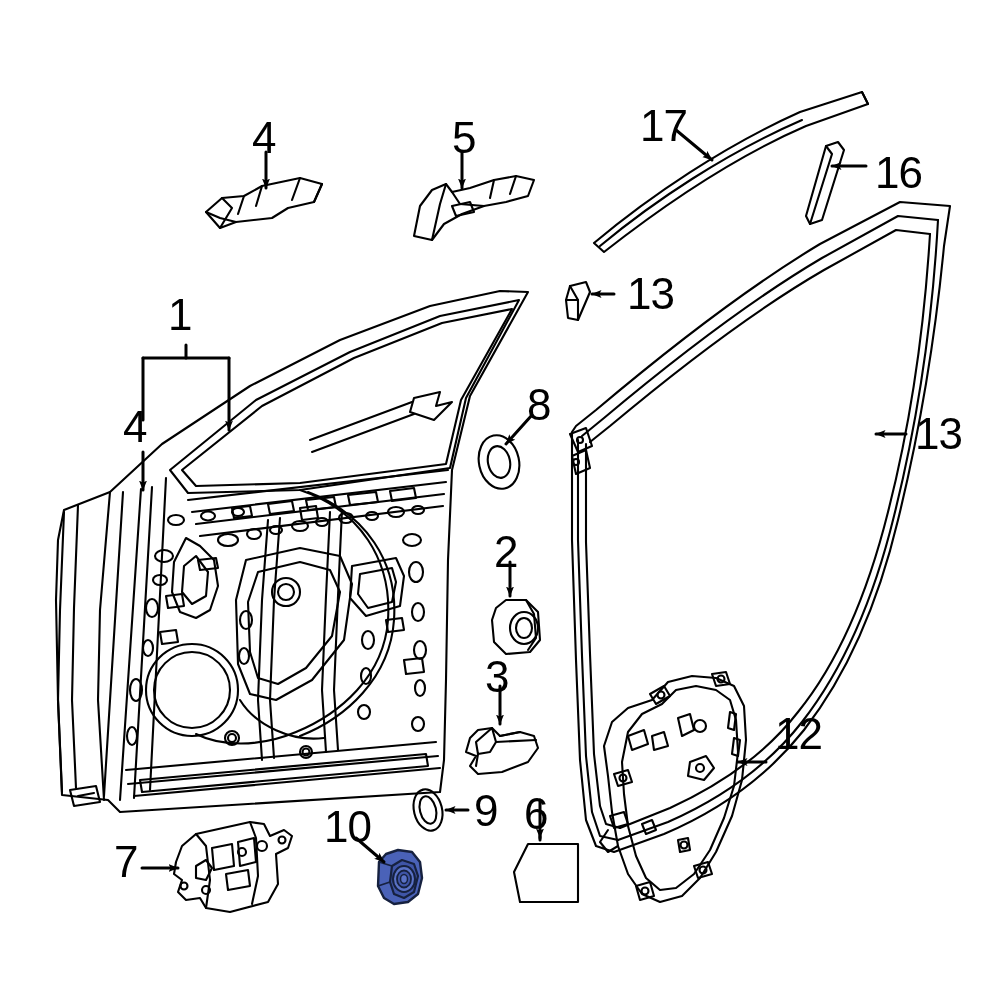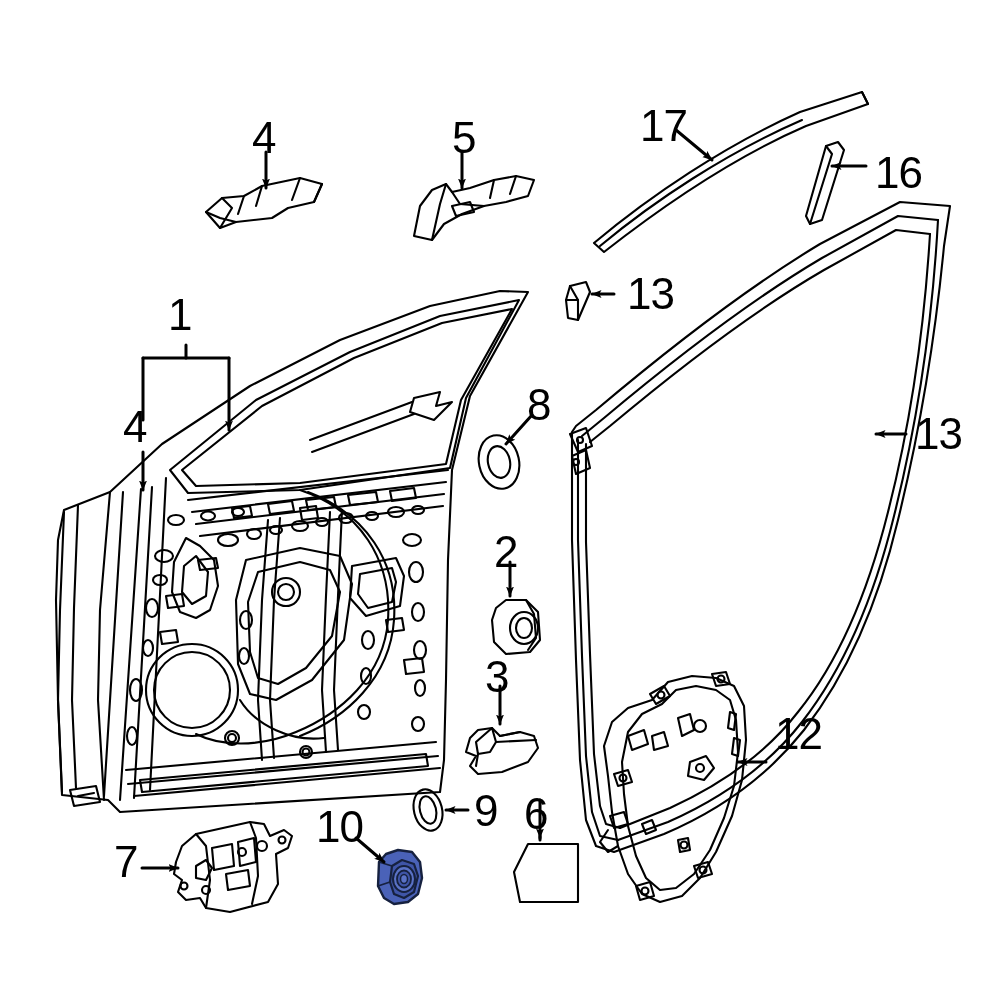--- a/index.html
+++ b/index.html
@@ -354,21 +354,21 @@
 
   <div class="callout" style="left:168px;top:293px;">1</div>
   <div class="callout" style="left:494px;top:530px;">2</div>
   <div class="callout" style="left:485px;top:655px;">3</div>
   <div class="callout" style="left:252px;top:116px;">4</div>
   <div class="callout" style="left:452px;top:116px;">5</div>
   <div class="callout" style="left:524px;top:792px;">6</div>
   <div class="callout" style="left:114px;top:840px;">7</div>
   <div class="callout" style="left:527px;top:383px;">8</div>
   <div class="callout" style="left:474px;top:789px;">9</div>
-  <div class="callout" style="left:316px;top:805px;text-align:center;">10</div>
+  <div class="callout" style="left:324px;top:805px;text-align:center;">10</div>
   <div class="callout" style="left:123px;top:405px;">4</div>
   <div class="callout" style="left:775px;top:712px;">12</div>
   <div class="callout" style="left:915px;top:412px;">13</div>
   <div class="callout" style="left:627px;top:272px;">13</div>
   <div class="callout" style="left:640px;top:104px;">17</div>
   <div class="callout" style="left:875px;top:151px;">16</div>
 
 </div>
 
 </body></html>

